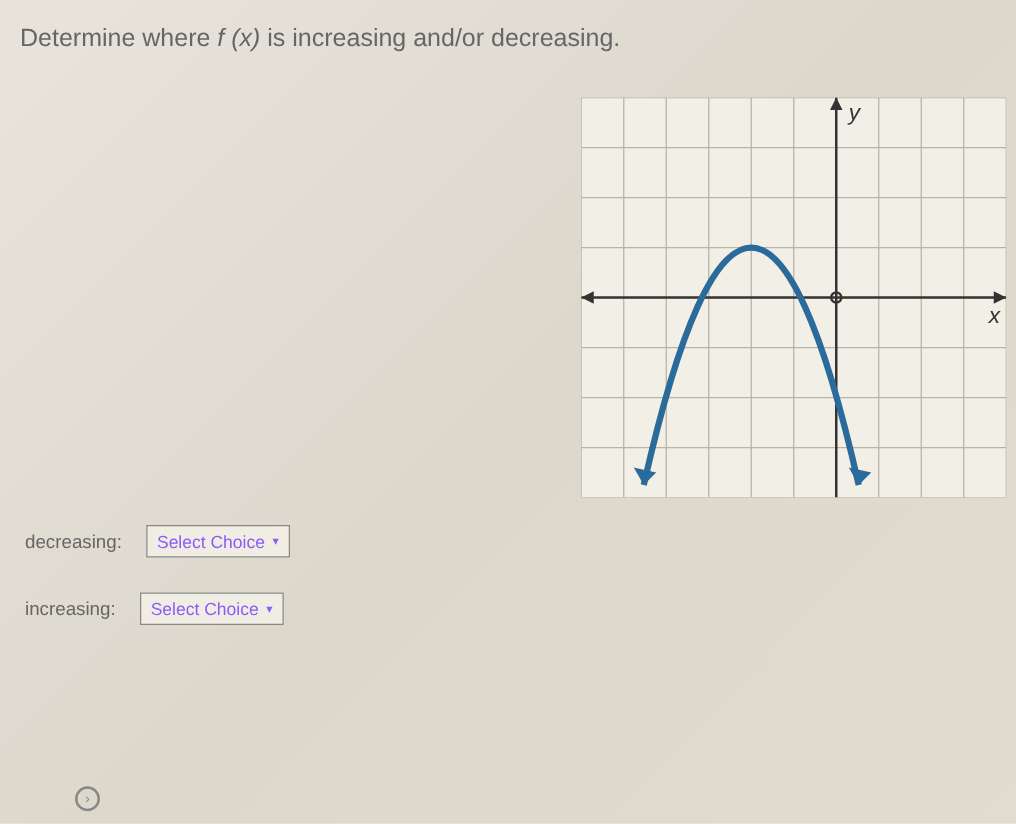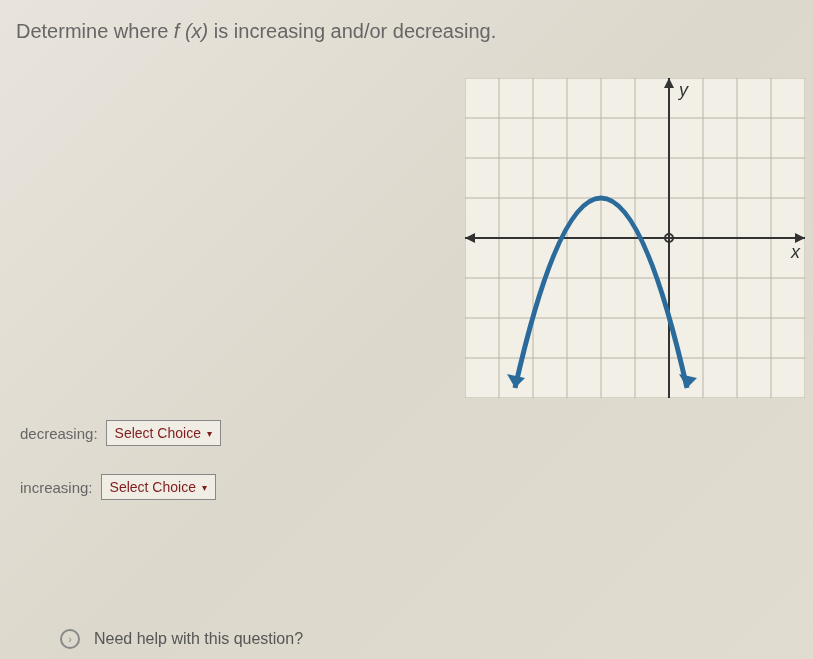--- a/index.html
+++ b/index.html
@@ -35,28 +35,28 @@
       top: 420px;
     }
     .answer-row {
       display: flex;
       align-items: center;
       margin-bottom: 28px;
       font-size: 15px;
       color: #666;
     }
     .answer-label {
-      margin-right: 8px;
+      margin-right: 19px;
     }
     .select-box {
       border: 1px solid #888;
       background: #f0ede5;
       padding: 4px 8px;
       font-size: 14px;
-      color: #7f1d1d;
+      color: #8b5cf6;
       display: inline-flex;
       align-items: center;
       gap: 6px;
       cursor: pointer;
     }
     .chevron {
       font-size: 10px;
     }
     .help-row {
       position: absolute;
@@ -150,14 +150,13 @@
     <span class="answer-label">increasing:</span>
     <div class="select-box">
       <span>Select Choice</span>
       <span class="chevron">▾</span>
     </div>
   </div>
 </div>
 
 <div class="help-row">
   <span class="help-icon">›</span>
-  <span>Need help with this question?</span>
 </div>
 
 </body></html>

